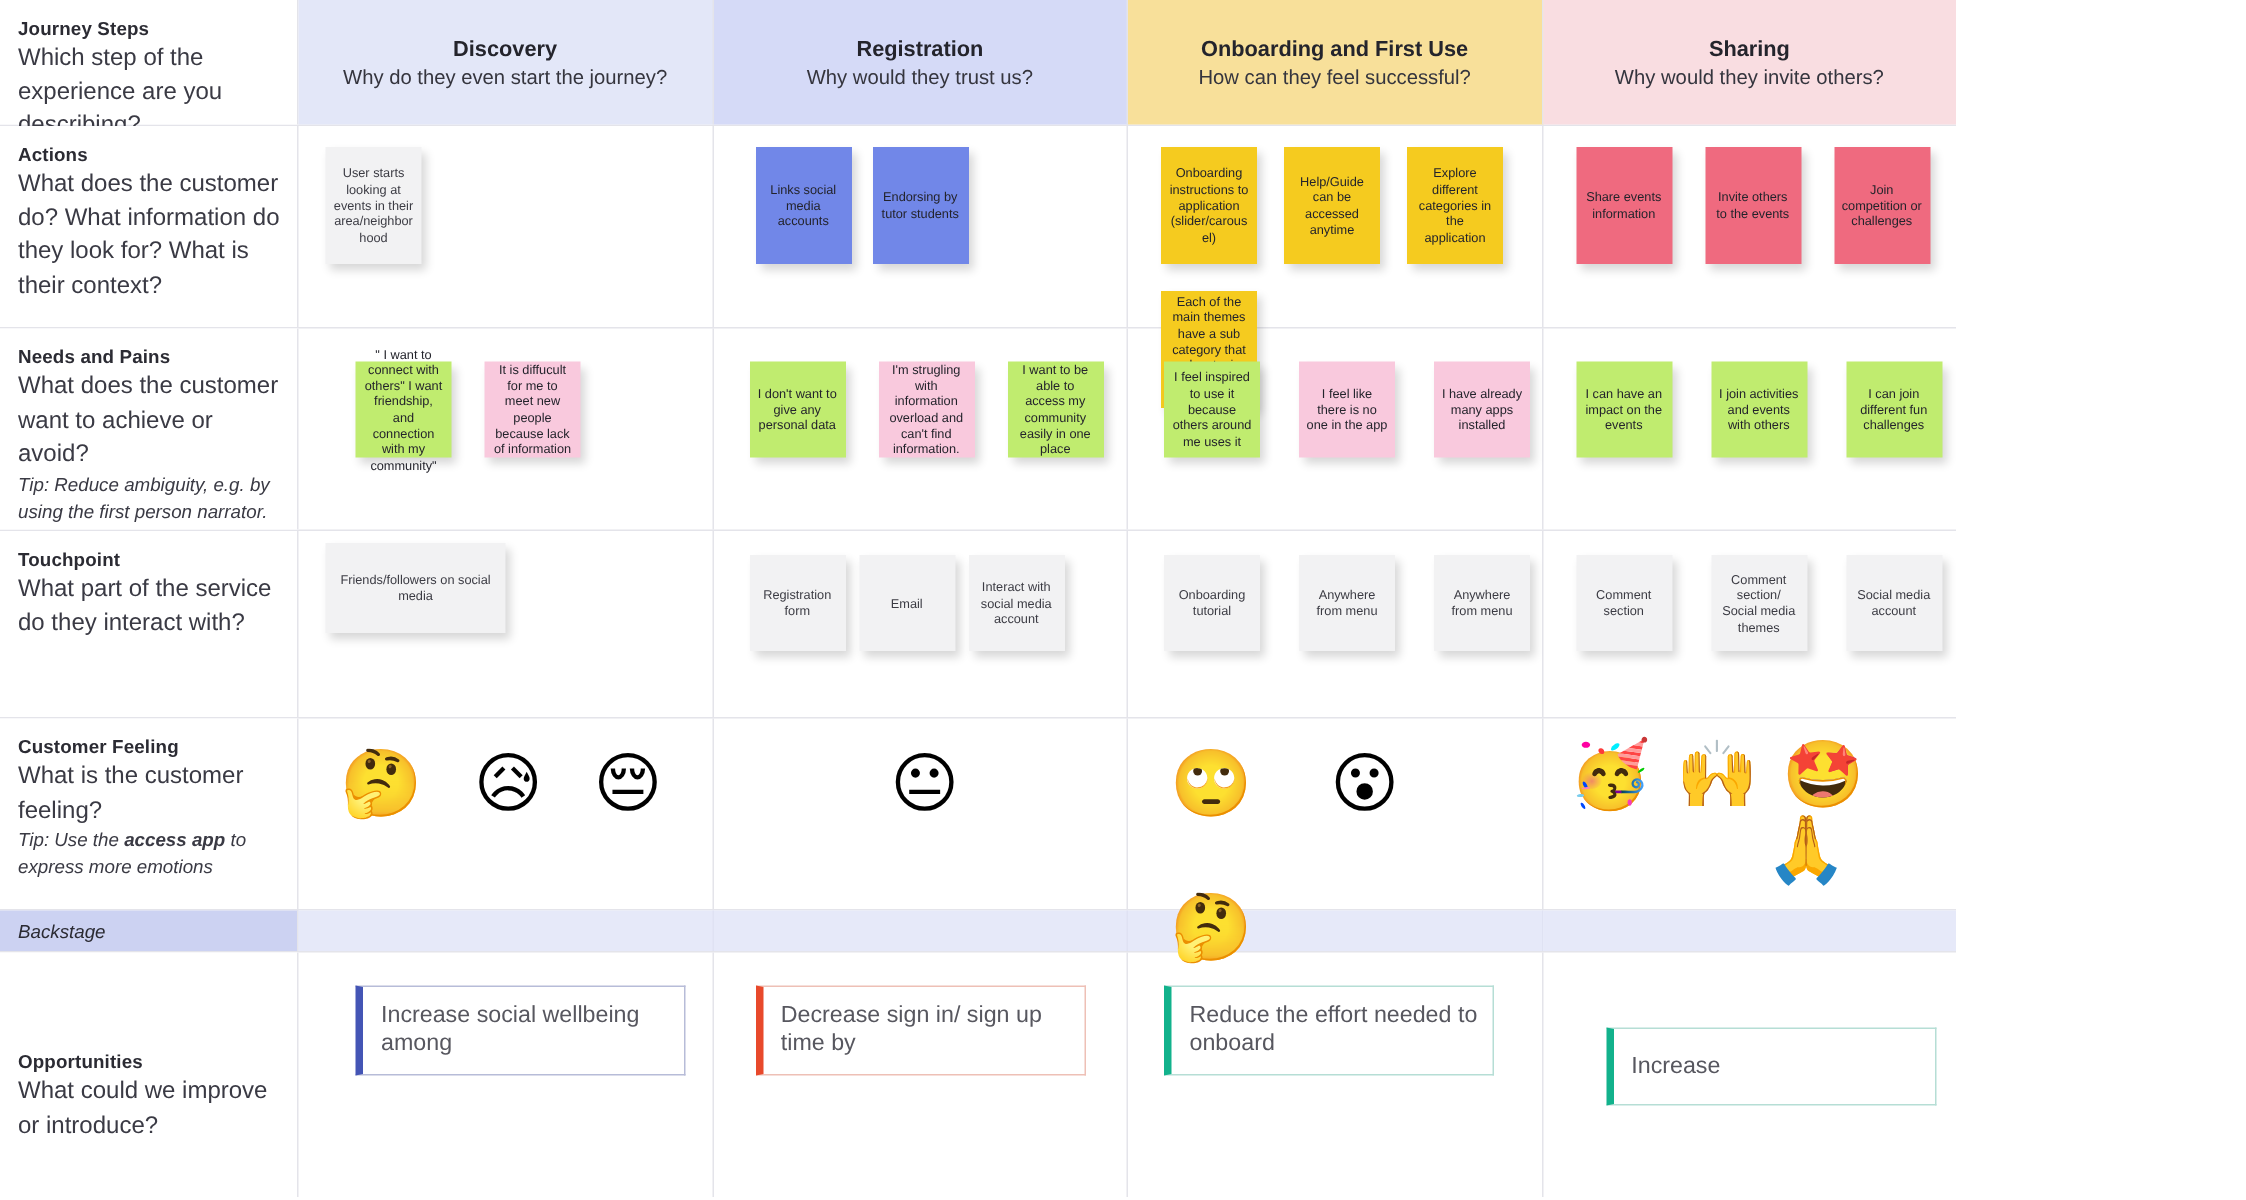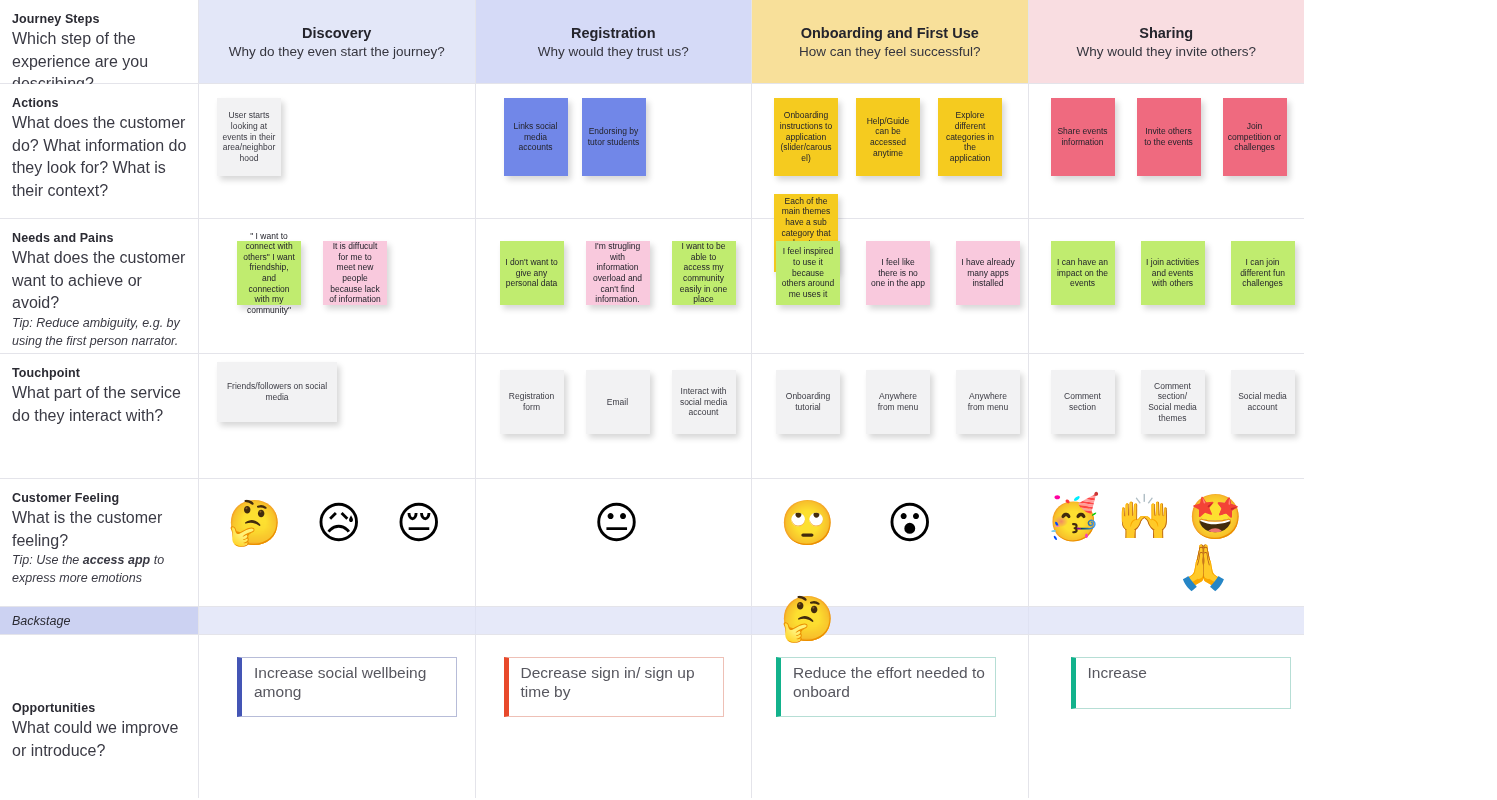--- a/index.html
+++ b/index.html
@@ -76,21 +76,21 @@
   .note.white  { background:#f2f2f3; color:#3b3b43; }
 
   
   .opp-wrap { padding: 22px 0 0 38px; }
   .opp {
     position: relative;
     width: 220px; height: 60px;
     background: #ffffff;
     border: 1px solid #c9ccd8;
     border-left-width: 5px;
-    display: flex; 
+    display: flex; align-items: center;
     padding: 6px 10px 6px 12px;
     font-size: 15.5px; color: #57575f;
     line-height: 1.2;
   }
 
   .backstage-row { height: 28px; }
   .backstage-label {
     width: 199px; min-width:199px; flex:0 0 199px;
     background:#ccd2f2; border-right:1px solid #e4e4ea;
     display:flex; align-items:center; padding-left:12px;
@@ -251,21 +251,21 @@
       <div class="lbl-desc">What part of the service do they interact with?</div>
     </div>
     <div class="cell-col">
         <div class="notes" style="padding-left:18px;padding-top:8px">
           <div class="note sq white" style="width: 120px; height: 60px; font-size: 8.5px;">
             <span>Friends/followers on social media</span>
           </div>
         </div>
       </div>
     <div class="cell-col">
-        <div class="notes" style="padding-left:24px;gap:22px;padding-top:16px">
+        <div class="notes" style="padding-left:24px;gap:9px;padding-top:16px">
           <div class="note sq2 white">
             <span>Registration form</span>
           </div>
           <div class="note sq2 white">
             <span>Email</span>
           </div>
           <div class="note sq2 white">
             <span>Interact with social media account</span>
           </div>
         </div>
@@ -366,20 +366,20 @@
     </div>
     <div class="cell-col">
       <div class="opp-wrap" style="padding-left:24px">
           <div class="opp" id="opp2" style="border-color: rgb(182, 222, 213) rgb(182, 222, 213) rgb(182, 222, 213) rgb(18, 178, 140);">
             <span>Reduce the effort needed to onboard</span>
           </div>
         </div>
     </div>
     <div class="cell-col">
       <div class="opp-wrap" style="padding-left:42px">
-          <div class="opp" id="opp3" style="height: 52px; border-color: rgb(182, 222, 213) rgb(182, 222, 213) rgb(182, 222, 213) rgb(18, 178, 140);">
+          <div class="opp" id="opp3" style="height: 52px; border-color: rgb(182, 222, 213) rgb(182, 222, 213) rgb(182, 222, 213) rgb(18, 178, 140); margin-top: 28px;">
             <span>Increase</span>
           </div>
         </div>
     </div>
   </div>
 
 </div>
 
 </body></html>

